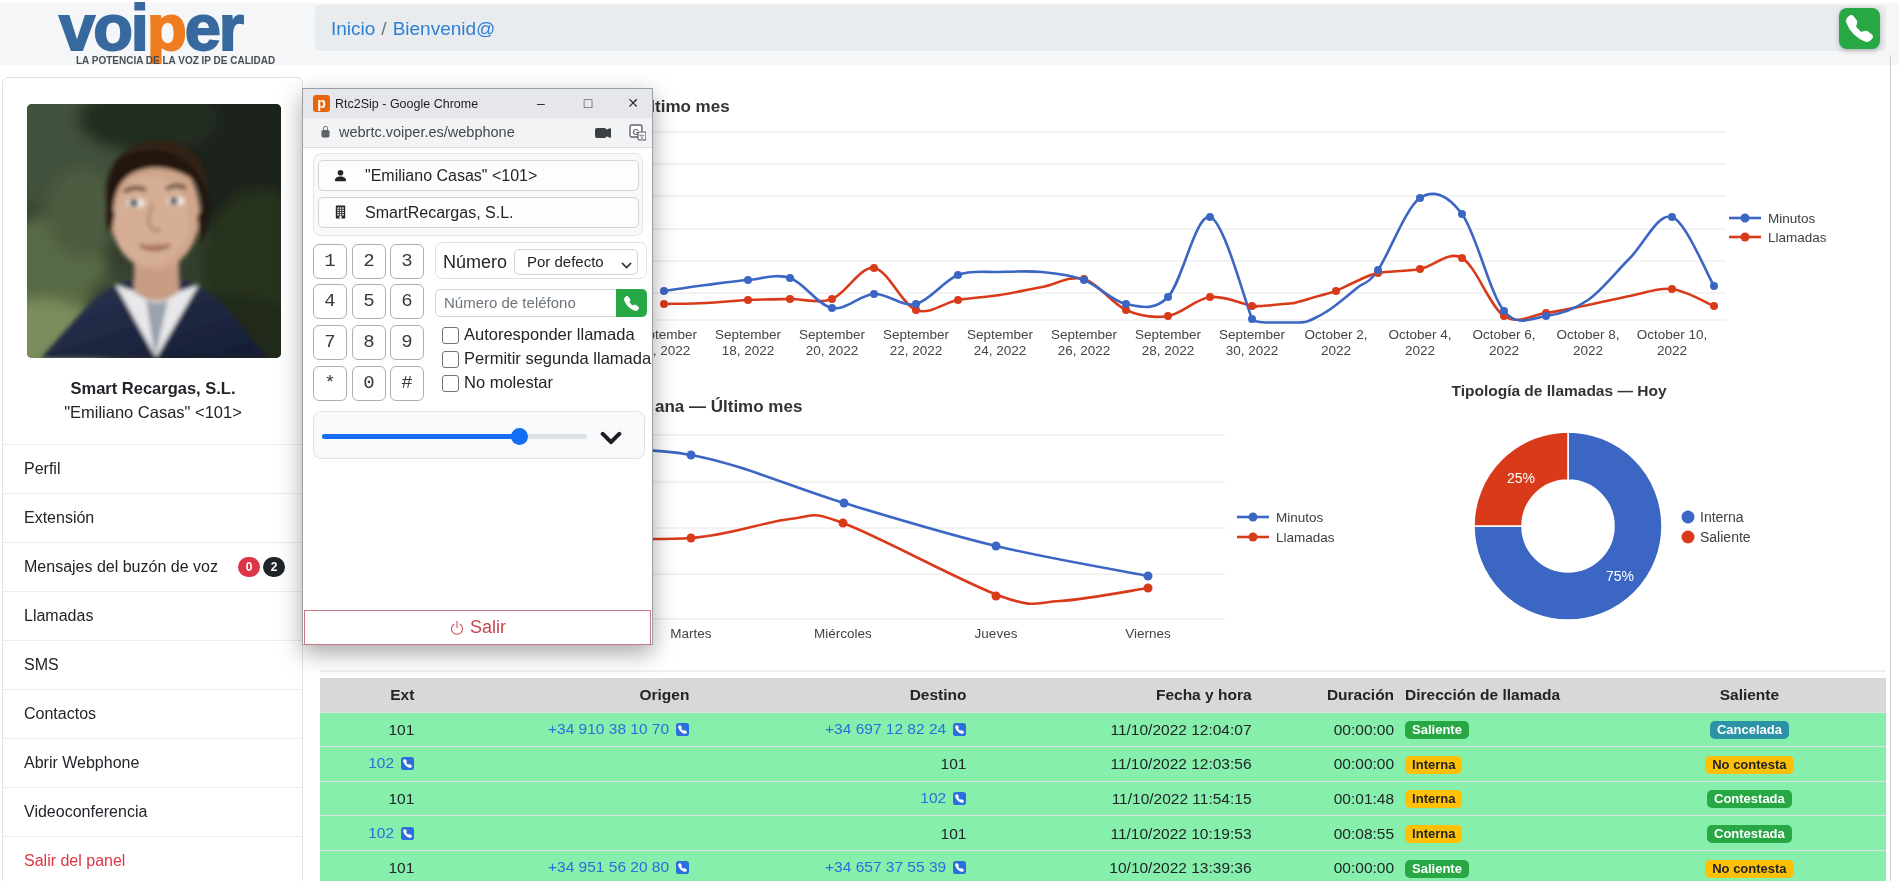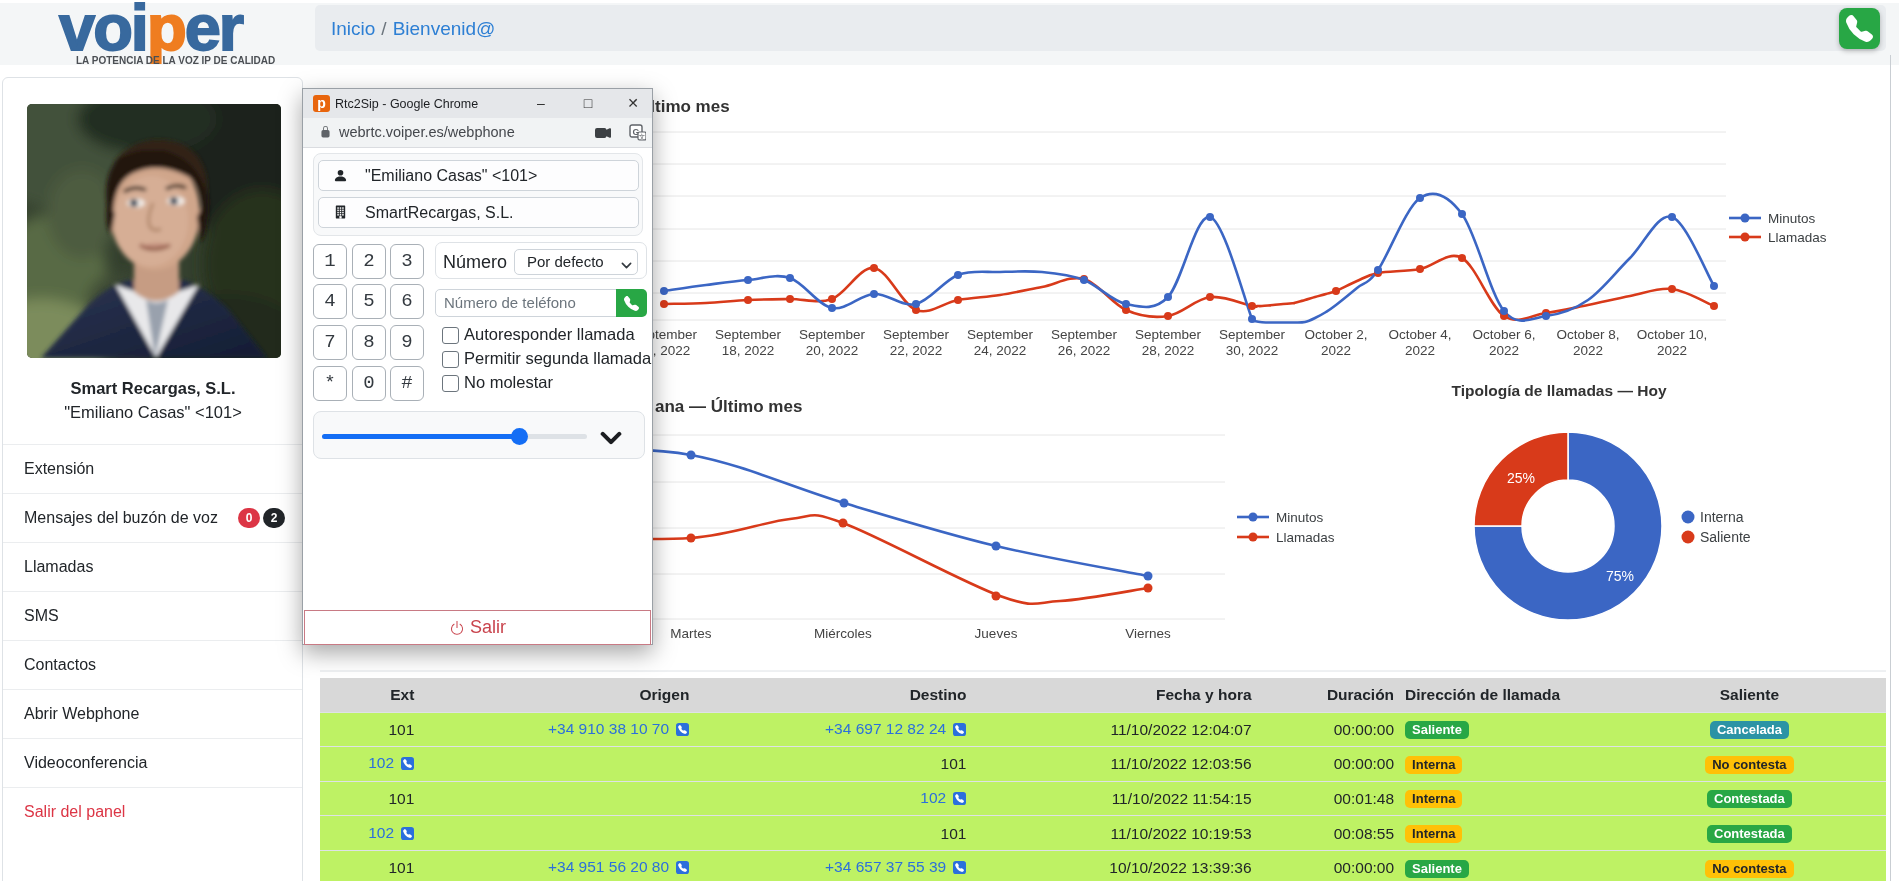--- a/index.html
+++ b/index.html
@@ -30,21 +30,21 @@
 .badge0 { position:absolute; left:235px; top:14px; width:22px; height:20px; border-radius:10px; background:#dc3545; color:#fff; font-size:12px; font-weight:bold; text-align:center; line-height:20px; }
 .badge2 { position:absolute; left:260px; top:14px; width:22px; height:20px; border-radius:10px; background:#212529; color:#fff; font-size:12px; font-weight:bold; text-align:center; line-height:20px; }
 
 
 #chartsvg { left:0; top:0; }
 
 
 #tblwrap { left:320px; top:678px; width:1566px; }
 #tbl { width:1566px; border-collapse:collapse; table-layout:fixed; font-size:15.5px; color:#212529; }
 #tbl th { background:#d8d8d8; font-weight:bold; height:34px; padding:1px 6px 0; }
-#tbl td { height:34.6px; border-top:1px solid #dee2e6; padding:1px 6px 0; background:#bef264; }
+#tbl td { height:34.6px; border-top:1px solid #dee2e6; padding:1px 6px 0; background:#86efac; }
 #tbl tr > *:nth-child(1) { width:100px; text-align:right; }
 #tbl tr > *:nth-child(2) { width:274px; text-align:right; }
 #tbl tr > *:nth-child(3) { width:276px; text-align:right; }
 #tbl tr > *:nth-child(4) { width:284px; text-align:right; }
 #tbl tr > *:nth-child(5) { width:142px; text-align:right; }
 #tbl tr > *:nth-child(6) { width:278px; text-align:left; padding-left:5px; }
 #tbl tr > *:nth-child(7) { width:140px; text-align:center; }
 #tbl tr > *:nth-child(8) { width:66px; }
 #tbl thead th { border-top:none; }
 .lnk { color:#2b6fdc; }
@@ -144,20 +144,21 @@
 <path d="M139 96 Q149 90 159 95" stroke="#34261a" stroke-width="3.5" fill="none"></path>
 <path d="M126 110 Q119 126 123 134 Q127 139 134 136" stroke="#b2896d" stroke-width="3" fill="none"></path>
 <path d="M113 152 Q126 160 143 152" stroke="#96604e" stroke-width="4" fill="none"></path>
 <path d="M111 154 Q127 148 145 152" fill="#bf8577"></path>
         </g>
 </g>
 </svg>
   <div id="sbname" class="abs">Smart Recargas, S.L.</div>
   <div id="sbsub" class="abs">"Emiliano Casas" &lt;101&gt;</div>
   <div id="menu" class="abs">
+    <div class="mitem">Perfil</div>
     <div class="mitem">Extensión</div>
     <div class="mitem">Mensajes del buzón de voz<span class="badge0">0</span><span class="badge2">2</span></div>
     <div class="mitem">Llamadas</div>
     <div class="mitem">SMS</div>
     <div class="mitem">Contactos</div>
     <div class="mitem">Abrir Webphone</div>
     <div class="mitem">Videoconferencia</div>
     <div class="mitem red">Salir del panel</div>
   </div>
 

